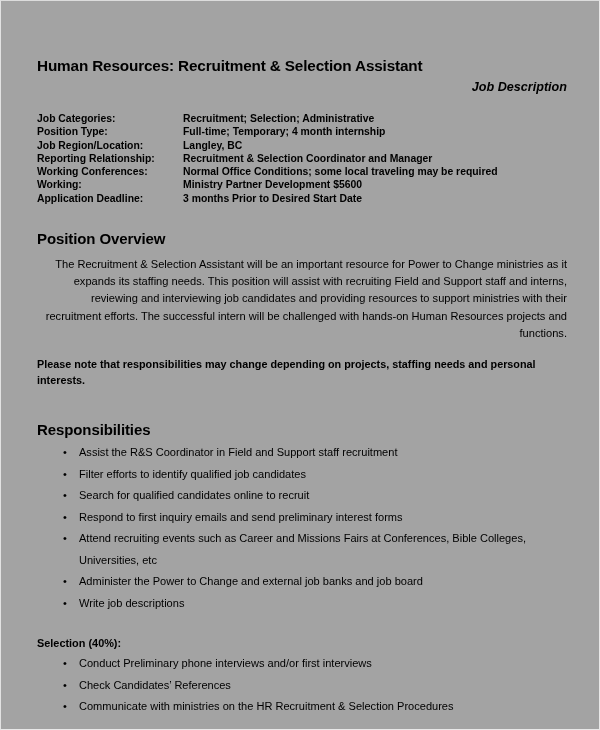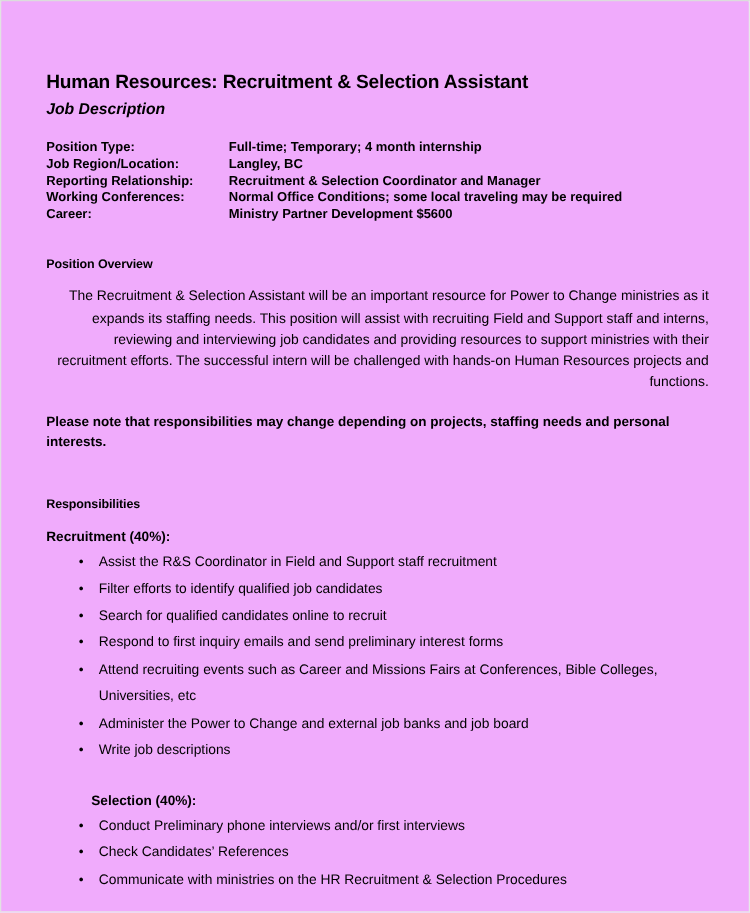--- a/index.html
+++ b/index.html
@@ -13,21 +13,21 @@
     font-family: "Liberation Sans", sans-serif;
     color: #000000;
     overflow: hidden;
   }
 
   #page {
     position: relative;
     width: 600px;
     height: 730px;
     box-sizing: border-box;
-    background: #f0abfc;
+    background: #a3a3a3;
     border: 1px solid #e8e8e8;
     border-top-color: #dcdcdc;
     border-left-color: #e2e2e2;
   }
 
   #doc-body {
     position: absolute;
     left: 36px;
     top: 55px;
     width: 530px;
@@ -41,40 +41,41 @@
     line-height: 20px;
     margin: 0;
     white-space: nowrap;
   }
   .doc-subtitle {
     font-size: 12.6px;
     font-weight: bold;
     font-style: italic;
     line-height: 18px;
     margin: 2px 0 0 0;
+    text-align: right;
   }
 
   
   .meta-table {
     margin-top: 16px;
     border-collapse: collapse;
   }
   .meta-table td {
     font-size: 10.4px;
     font-weight: bold;
     line-height: 13.3px;
     padding: 0;
     vertical-align: top;
     white-space: nowrap;
   }
   .meta-label { width: 146px; }
 
   
   .section-heading {
-    font-size: 10px;
+    font-size: 15px;
     font-weight: bold;
     letter-spacing: -0.1px;
     line-height: 18px;
     margin: 0;
   }
   .sp-overview  { margin-top: 25px; }
   .sp-resp      { margin-top: 33px; }
 
   
   .body-para {
@@ -92,21 +93,21 @@
     width: 530px;
   }
 
   
   .sub-heading {
     font-size: 10.9px;
     font-weight: bold;
     line-height: 14px;
     margin: 10px 0 0 0;
   }
-  .sub-heading.second { margin-top: 22px; margin-left: 36px; }
+  .sub-heading.second { margin-top: 22px; }
 
   
   .bullet-list {
     list-style: none;
     margin: 3px 0 0 0;
     padding: 0;
   }
   .bullet-list li {
     position: relative;
     font-size: 11.05px;
@@ -128,49 +129,56 @@
 
 <div id="page">
   <div id="doc-body">
 
     <h1 class="doc-title">Human Resources: Recruitment &amp; Selection Assistant</h1>
     <h2 class="doc-subtitle">Job Description</h2>
 
     <table class="meta-table">
       <tbody>
         <tr>
+          <td class="meta-label">Job Categories:</td>
+          <td class="meta-value">Recruitment; Selection; Administrative</td>
+        </tr>
+        <tr>
           <td class="meta-label">Position Type:</td>
           <td class="meta-value">Full-time; Temporary; 4 month internship</td>
         </tr>
         <tr>
           <td class="meta-label">Job Region/Location:</td>
           <td class="meta-value">Langley, BC</td>
         </tr>
         <tr>
           <td class="meta-label">Reporting Relationship:</td>
           <td class="meta-value">Recruitment &amp; Selection Coordinator and Manager</td>
         </tr>
         <tr>
           <td class="meta-label">Working Conferences:</td>
           <td class="meta-value">Normal Office Conditions; some local traveling may be required</td>
         </tr>
         <tr>
-          <td class="meta-label">Career:</td>
+          <td class="meta-label">Working:</td>
           <td class="meta-value">Ministry Partner Development $5600</td>
+        </tr>
+        <tr>
+          <td class="meta-label">Application Deadline:</td>
+          <td class="meta-value">3 months Prior to Desired Start Date</td>
         </tr>
       </tbody>
     </table>
 
     <h3 class="section-heading sp-overview">Position Overview</h3>
     <p class="body-para">The Recruitment &amp; Selection Assistant will be an important resource for Power to Change ministries as it expands its staffing needs. This position will assist with recruiting Field and Support staff and interns, reviewing and interviewing job candidates and providing resources to support ministries with their recruitment efforts. The successful intern will be challenged with hands-on Human Resources projects and functions.</p>
     <p class="note-para">Please note that responsibilities may change depending on projects, staffing needs and personal interests.</p>
 
     <h3 class="section-heading sp-resp">Responsibilities</h3>
 
-    <h4 class="sub-heading">Recruitment (40%):</h4>
     <ul class="bullet-list">
       <li><span class="dot">•</span><span>Assist the R&amp;S Coordinator in Field and Support staff recruitment</span></li>
       <li><span class="dot">•</span><span>Filter efforts to identify qualified job candidates</span></li>
       <li><span class="dot">•</span><span>Search for qualified candidates online to recruit</span></li>
       <li><span class="dot">•</span><span>Respond to first inquiry emails and send preliminary interest forms</span></li>
       <li><span class="dot">•</span><span>Attend recruiting events such as Career and Missions Fairs at Conferences, Bible Colleges, Universities, etc</span></li>
       <li><span class="dot">•</span><span>Administer the Power to Change and external job banks and job board</span></li>
       <li><span class="dot">•</span><span>Write job descriptions</span></li>
     </ul>
 

